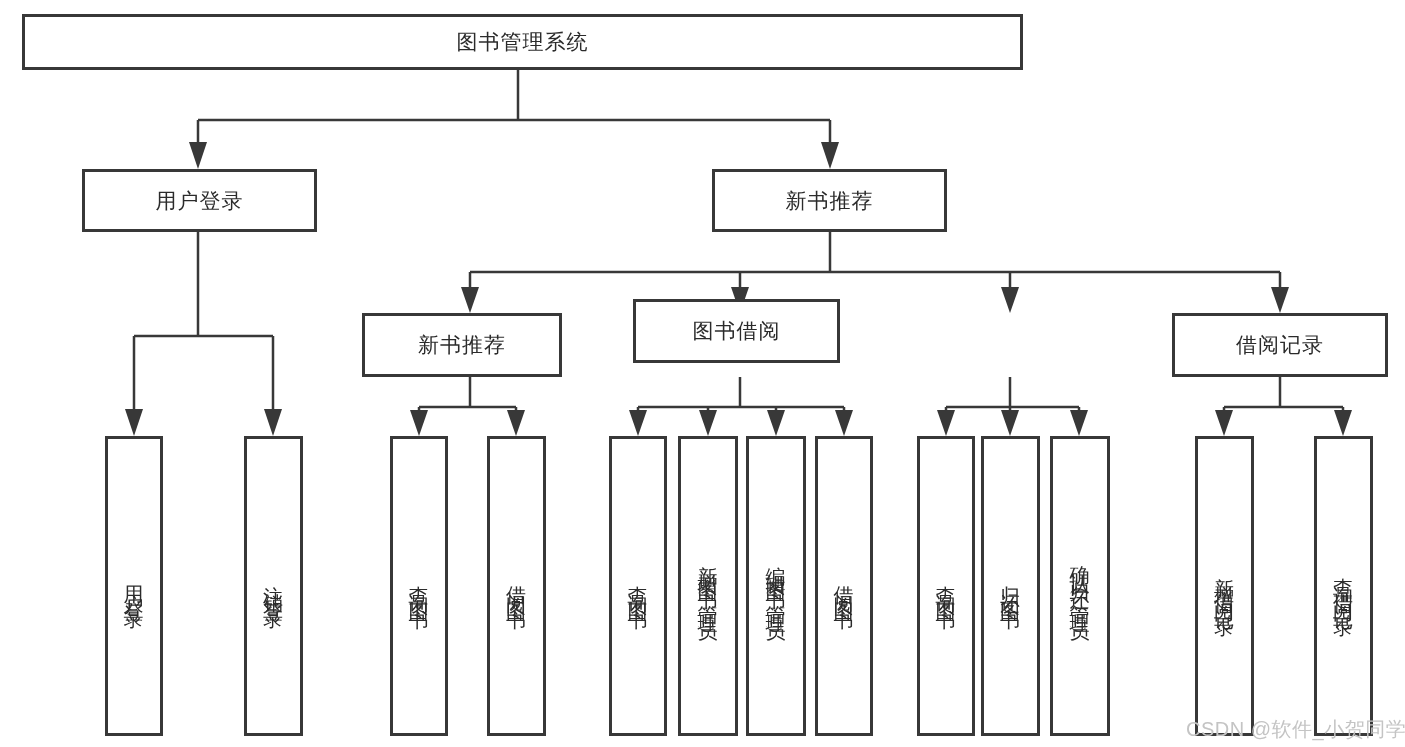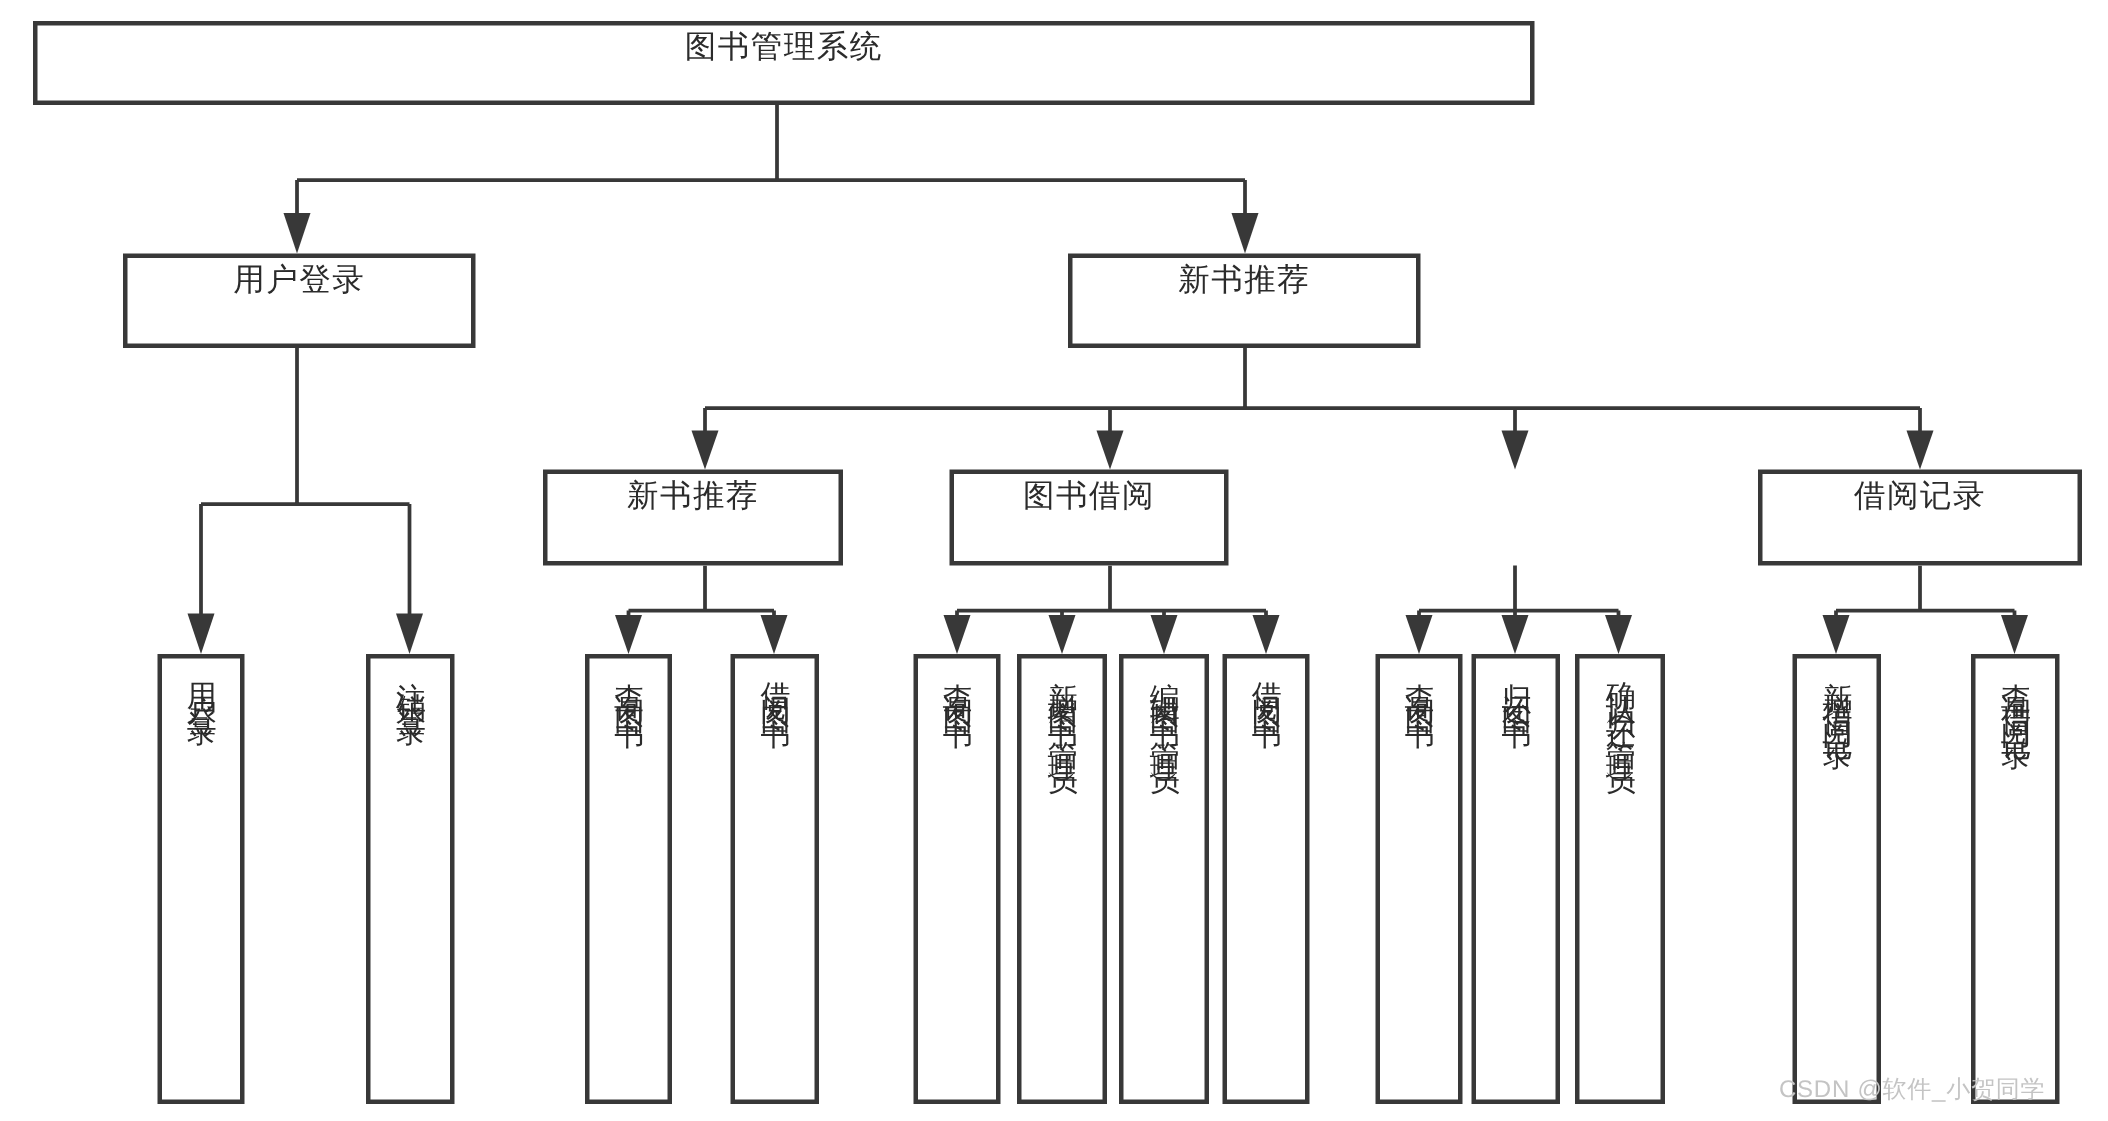--- a/index.html
+++ b/index.html
@@ -15,39 +15,39 @@
     background:var(--bg);
     font-family:"Liberation Sans","DejaVu Sans",sans-serif;
     overflow:hidden;
   }
   .connectors{position:absolute;left:0;top:0;z-index:1;}
   .box{
     position:absolute;
     box-sizing:border-box;
     border:3px solid var(--line);
     background:var(--bg);
-    display:flex;justify-content:center;
+    display:flex;align-items:center;justify-content:center;
     color:var(--text);
     z-index:2;
   }
   .hlabel{font-size:21px;letter-spacing:1px;white-space:nowrap;}
   .leaf{top:436px;height:300px;}
   .vtext{
     writing-mode:vertical-rl;
     text-orientation:mixed;
     font-size:20px;
     letter-spacing:8px;
     line-height:1;
     white-space:nowrap;
   }
   .watermark{
     position:absolute;
     left:1186px;top:716px;
     z-index:10;
-    font-size:16px;
+    font-size:20px;
     color:var(--watermark);
     letter-spacing:0.5px;
     white-space:nowrap;
   }
 </style>
 </head>
 <body>
 
 <div class="canvas">
 
@@ -102,21 +102,21 @@
   <div class="box" style="left:82px;top:169px;width:235px;height:63px">
     <span class="hlabel">用户登录</span>
   </div>
   <div class="box" style="left:712px;top:169px;width:235px;height:63px">
     <span class="hlabel">新书推荐</span>
   </div>
 
   <div class="box" style="left:362px;top:313px;width:200px;height:64px">
     <span class="hlabel">新书推荐</span>
   </div>
-  <div class="box" style="left:633px;top:313px;width:186px;height:64px">
+  <div class="box" style="left:633px;top:299px;width:207px;height:64px">
     <span class="hlabel">图书借阅</span>
   </div>
   <div class="box" style="left:1172px;top:313px;width:216px;height:64px">
     <span class="hlabel">借阅记录</span>
   </div>
 
   <div class="box leaf" style="left:105px;width:58px">
     <span class="vtext">用户登录</span>
   </div>
   <div class="box leaf" style="left:244px;width:59px">

